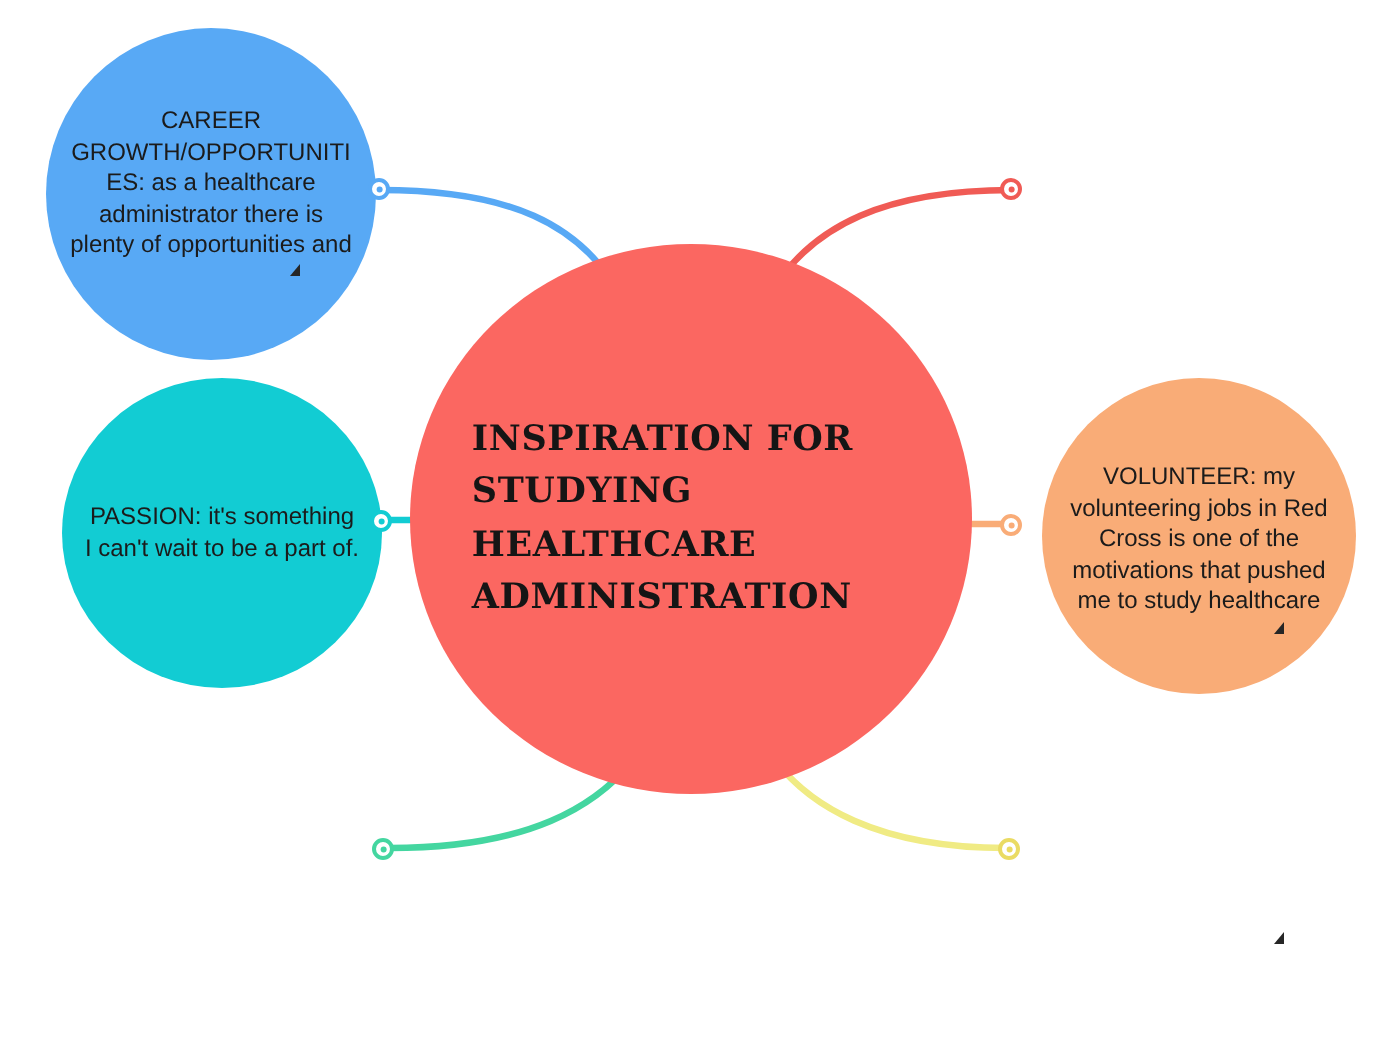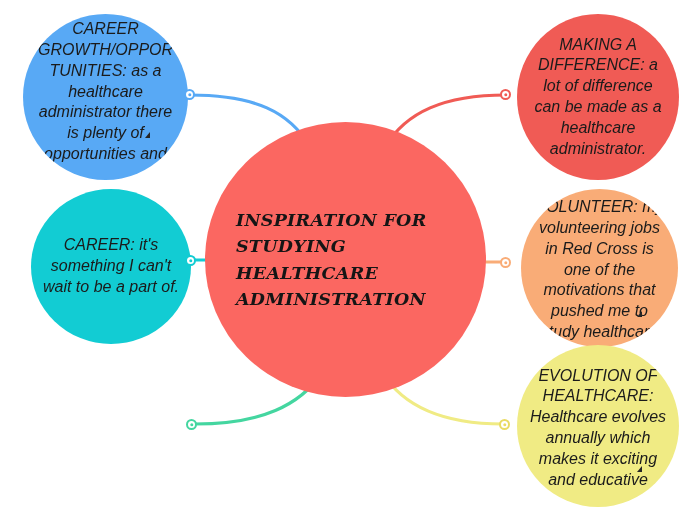--- a/index.html
+++ b/index.html
@@ -22,32 +22,31 @@
   
   #node-center{
     left:205px;top:122px;width:281px;height:275px;
     background:#FB6761;
   }
   #node-center .txt{
     font-family:"DejaVu Serif",serif;
     font-weight:700;font-size:17.5px;line-height:1.5;
     letter-spacing:.3px;text-align:left;width:78%;
     color:#151515;
-    font-style:italic;
   }
 
   
   #node-career  {left:23px; top:14px;  width:165px;height:166px;background:#58A9F5;}
   #node-making  {left:517px;top:14px;  width:162px;height:166px;background:#F05B55;}
   #node-passion {left:31px; top:189px; width:160px;height:155px;background:#12CCD3;}
   #node-volunteer{left:521px;top:189px;width:157px;height:158px;background:#F9AC77;}
   #node-lucrative{left:31px; top:348px;width:160px;height:158px;background:#44D6A0;}
   #node-evolution{left:517px;top:345px;width:162px;height:162px;background:#F0EB84;}
 
-  .sat .txt{font-size:16px;font-style:italic;}
+  .sat .txt{font-size:12px;}
 
   
   .clipped .txt{position:relative;}
   .clip-career  .txt{transform:translateY(-5px);}
   .clip-volunteer .txt{transform:translateY(2px);text-align:center;}
   .clip-evolution .txt{transform:translateY(2px);}
 
   .ovf{
     position:absolute;width:0;height:0;
     border-left:5px solid transparent;
@@ -77,36 +76,30 @@
   </svg>
 
   <div class="node" id="node-center">
     <div class="txt">INSPIRATION FOR STUDYING HEALTHCARE ADMINISTRATION</div>
   </div>
 
   <div class="node sat clipped clip-career" id="node-career">
     <div class="txt">CAREER GROWTH/OPPORTUNITIES: as a healthcare administrator there is plenty of opportunities and</div>
   </div>
 
-  <div class="node sat" id="node-making">
-    <div class="txt">MAKING A DIFFERENCE: a lot of difference can be made as a healthcare administrator.</div>
-  </div>
 
   <div class="node sat" id="node-passion">
-    <div class="txt">CAREER: it's something I can't wait to be a part of.</div>
+    <div class="txt">PASSION: it's something I can't wait to be a part of.</div>
   </div>
 
   <div class="node sat clipped clip-volunteer" id="node-volunteer">
     <div class="txt">VOLUNTEER: my volunteering jobs in Red Cross is one of the motivations that pushed me to study healthcare</div>
   </div>
 
 
-  <div class="node sat clipped clip-evolution" id="node-evolution">
-    <div class="txt">EVOLUTION OF HEALTHCARE: Healthcare evolves annually which makes it exciting and educative</div>
-  </div>
 
   <div class="ovf" id="ovf-career"></div>
   <div class="ovf" id="ovf-volunteer"></div>
   <div class="ovf" id="ovf-evolution"></div>
 
   <div class="ring" id="ring-career" style="left:184px;top:89px;border-color:#58A9F5;">
     <i style="background:#58A9F5;"></i>
     </div>
   <div class="ring" id="ring-making" style="left:500px;top:89px;border-color:#F05B55;">
     <i style="background:#F05B55;"></i>

